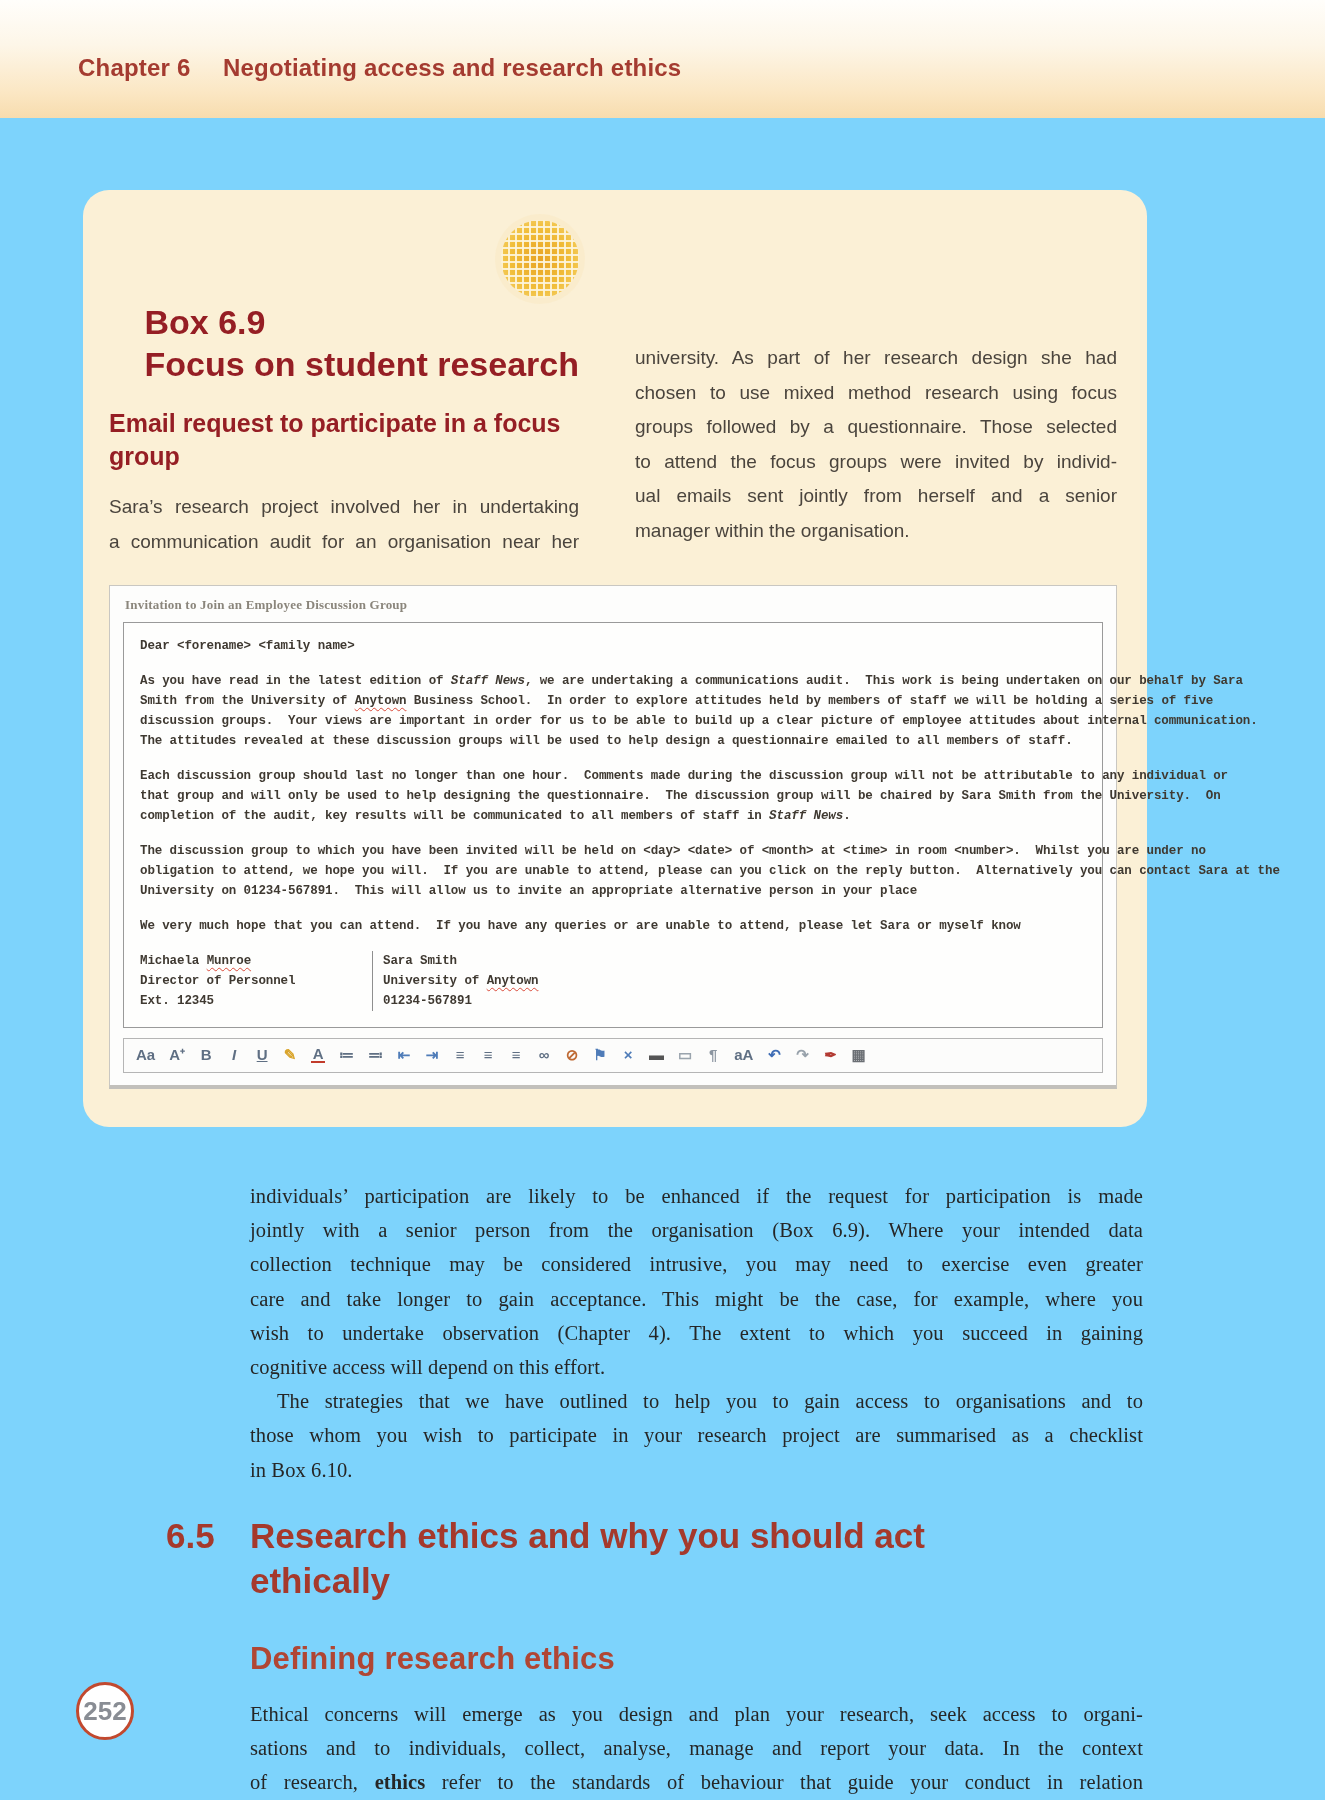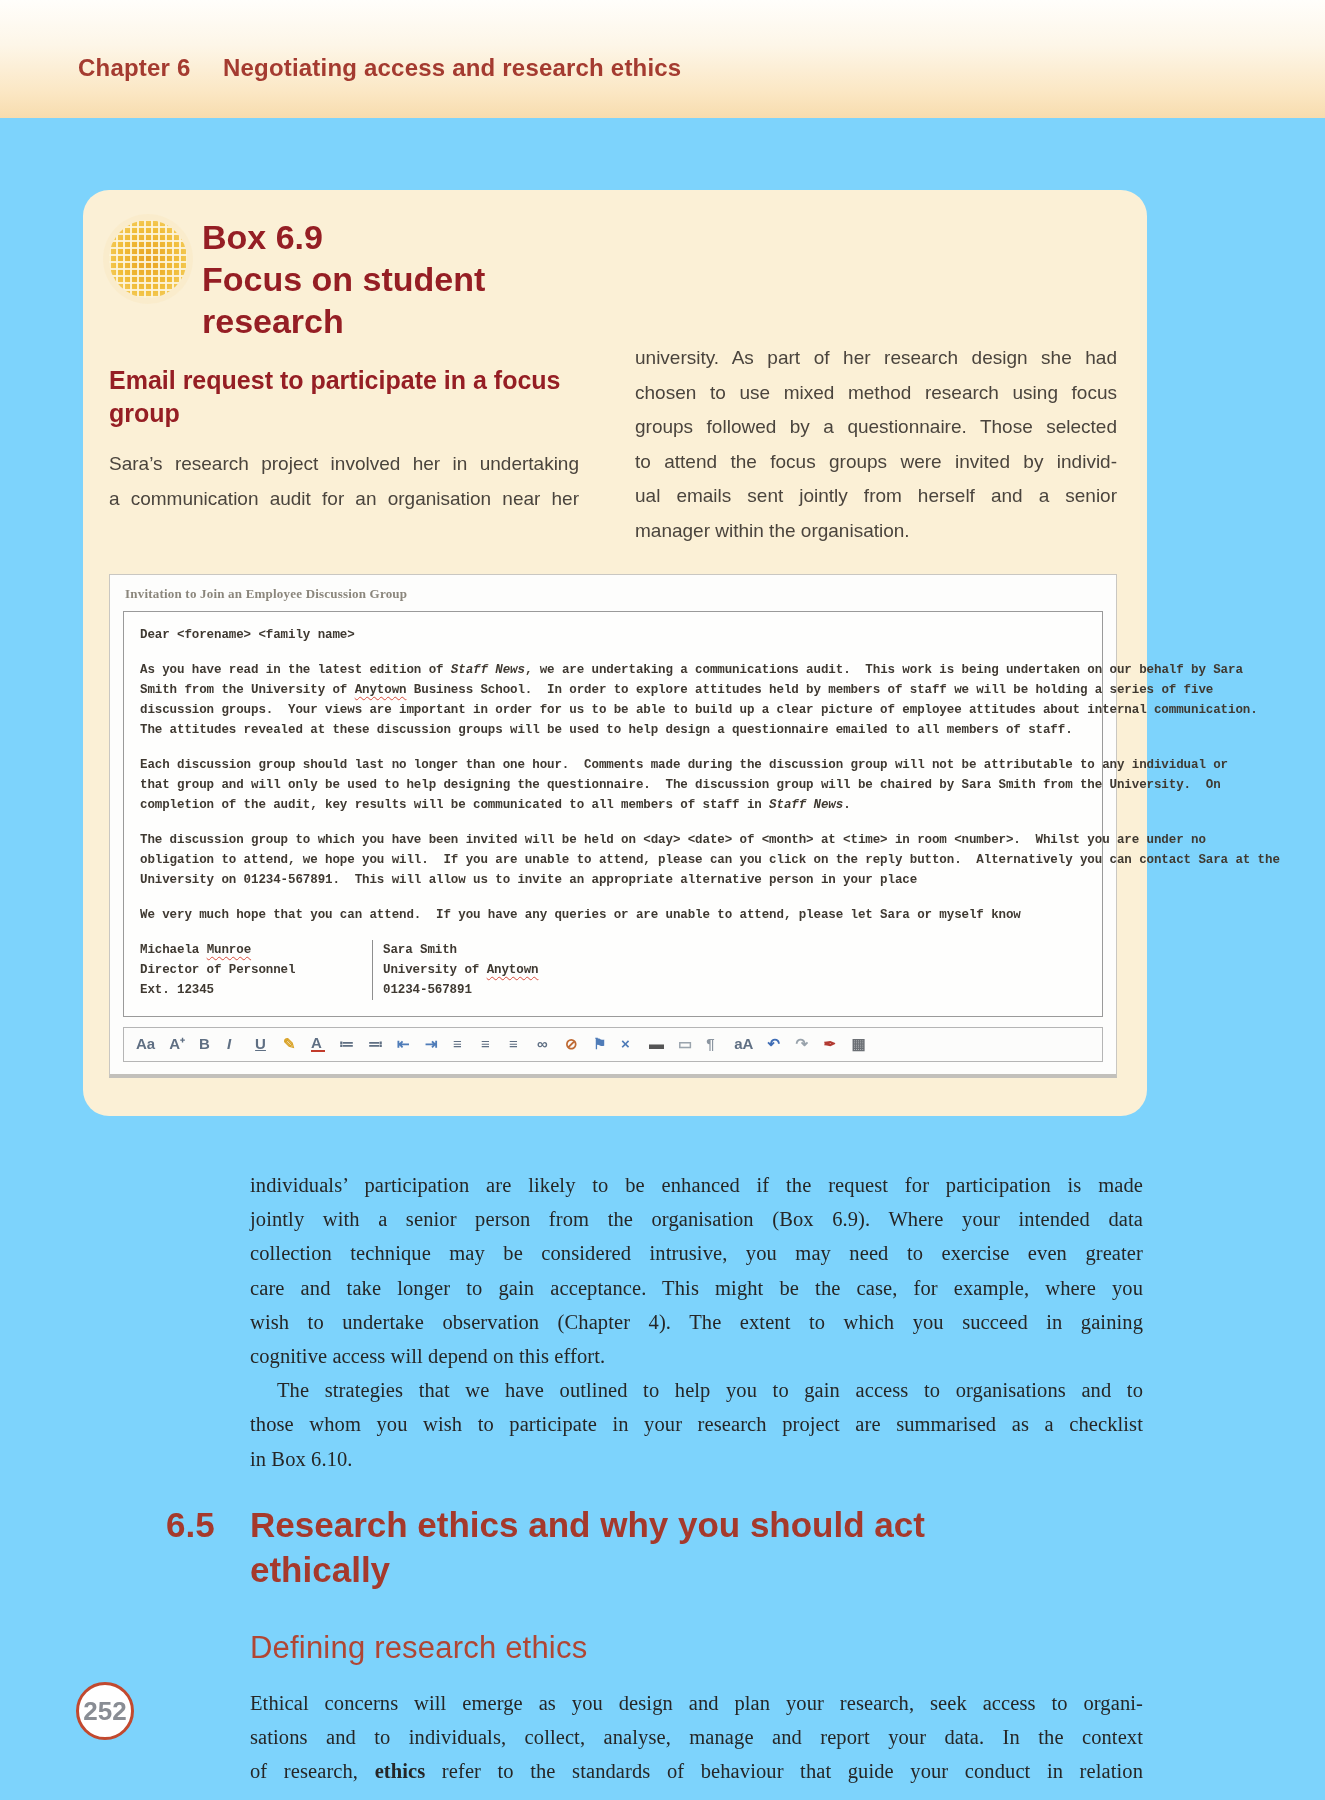--- a/index.html
+++ b/index.html
@@ -12,21 +12,21 @@
   .band-inner{padding-top:18px;}
   .ch-label{font-size:24px;font-weight:700;color:#A43B30;letter-spacing:.2px;}
   .ch-title{font-size:24px;font-weight:700;color:#A43B30;margin-left:28px;letter-spacing:.2px;}
 
   
   .box{margin:72px 0 0 83px;width:1064px;box-sizing:border-box;background:#FBF0D6;
        border-radius:26px;padding:26px 30px 38px 26px;}
   .box-cols{display:flex;gap:56px;}
   .box-left{width:470px;flex:0 0 470px;}
   .box-right{flex:1;padding-top:108px;}
-  .box-head{display:flex;gap:15px;align-items:flex-start;}
+  .box-head{display:flex;gap:3px;align-items:flex-end;flex-direction:column;}
   .dot-circle{flex:0 0 78px;width:78px;height:78px;border-radius:50%;
       background:
         repeating-linear-gradient(0deg, rgba(253,245,220,.9) 0 2px, transparent 2px 7px),
         repeating-linear-gradient(90deg, rgba(253,245,220,.9) 0 2px, transparent 2px 7px),
         radial-gradient(circle at 50% 50%, #E8A324 0%, #F1BE3A 55%, #F6D87F 100%);
       box-shadow:0 0 0 6px rgba(250,233,196,.55);margin-top:4px;}
   .box-title{margin:0;font-size:34px;line-height:42px;font-weight:700;color:#951E24;}
   .box-title .tline{display:block;}
   .box-subtitle{margin:22px 0 0 0;font-size:25px;line-height:33px;font-weight:700;color:#951E24;width:470px;}
   .intro{margin-top:17px;font-size:19px;line-height:34.5px;color:#4a443d;}
@@ -51,32 +51,32 @@
   .email-body{border:1px solid #9a9a9a;padding:13px 16px 4px 16px;background:#fefefd;
               font-family:Liberation Mono, monospace;font-weight:700;font-size:12.5px;line-height:1.6;
               color:#3f3931;letter-spacing:-0.1px;}
   .em-par{margin:0 0 15px 0;}
   .em-sig{display:flex;margin:2px 0 12px 0;}
   .sig-left{width:232px;flex:0 0 232px;}
   .sig-right{border-left:1px solid #8f8f8f;padding-left:10px;}
   .email-toolbar{margin-top:10px;border:1px solid #b5b5b5;background:#fcfcfb;
                  padding:7px 12px 9px 12px;display:flex;align-items:center;gap:14px;
                  font-size:15px;font-weight:700;color:#5f6f83;line-height:1;}
-  .tbi{display:inline-block;min-width:14px;text-align:left;}
+  .tbi{display:inline-block;min-width:14px;text-align:center;}
   .tbi.u{text-decoration:underline;}
   .tbi.redline{border-bottom:2px solid #c23b2b;}
 
   
   .bodycol{margin:52px 0 0 250px;width:893px;}
   .para{font-family:"Liberation Serif",serif;font-size:20.5px;line-height:34.2px;color:#262626;
         letter-spacing:.1px;}
   .sec-head{position:relative;margin-top:26px;}
   .sec-num{position:absolute;left:-84px;top:0;font-size:35px;font-weight:700;color:#A5392C;line-height:45px;}
   .sec-title{margin:0;width:700px;font-size:35px;line-height:45px;font-weight:700;color:#A5392C;}
-  .subsec{margin:38px 0 0 0;font-size:31px;font-weight:400;color:#B04634;letter-spacing:.2px;}
+  .subsec{margin:38px 0 0 0;font-size:31px;font-weight:700;color:#B04634;letter-spacing:.2px;}
   .para.after-sub{margin-top:20px;}
 
   
   .page-num{position:absolute;left:76px;top:1682px;width:52px;height:52px;border-radius:50%;
             border:3px solid #C2492F;display:flex;align-items:center;justify-content:center;
             color:#898D94;font-size:26px;font-weight:700;background:#fff;}
 </style>
 </head>
 <body>
 

